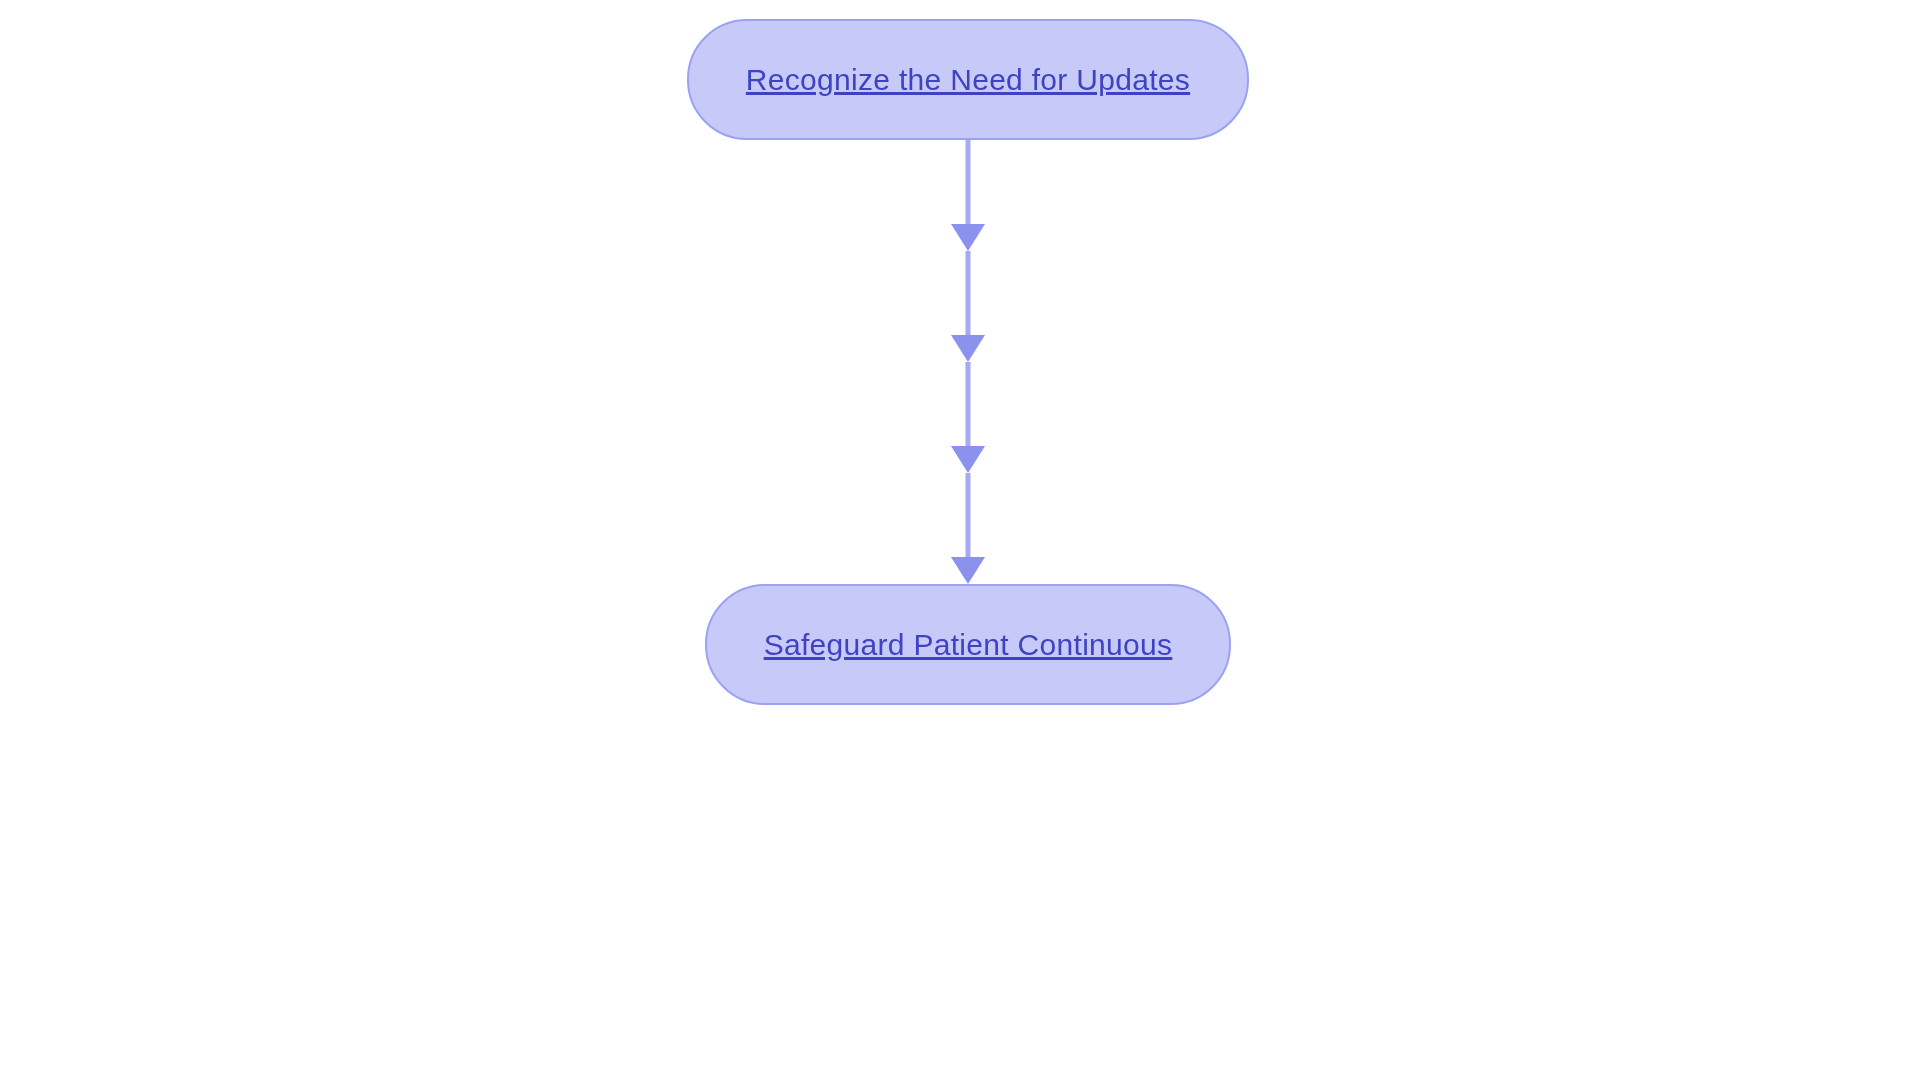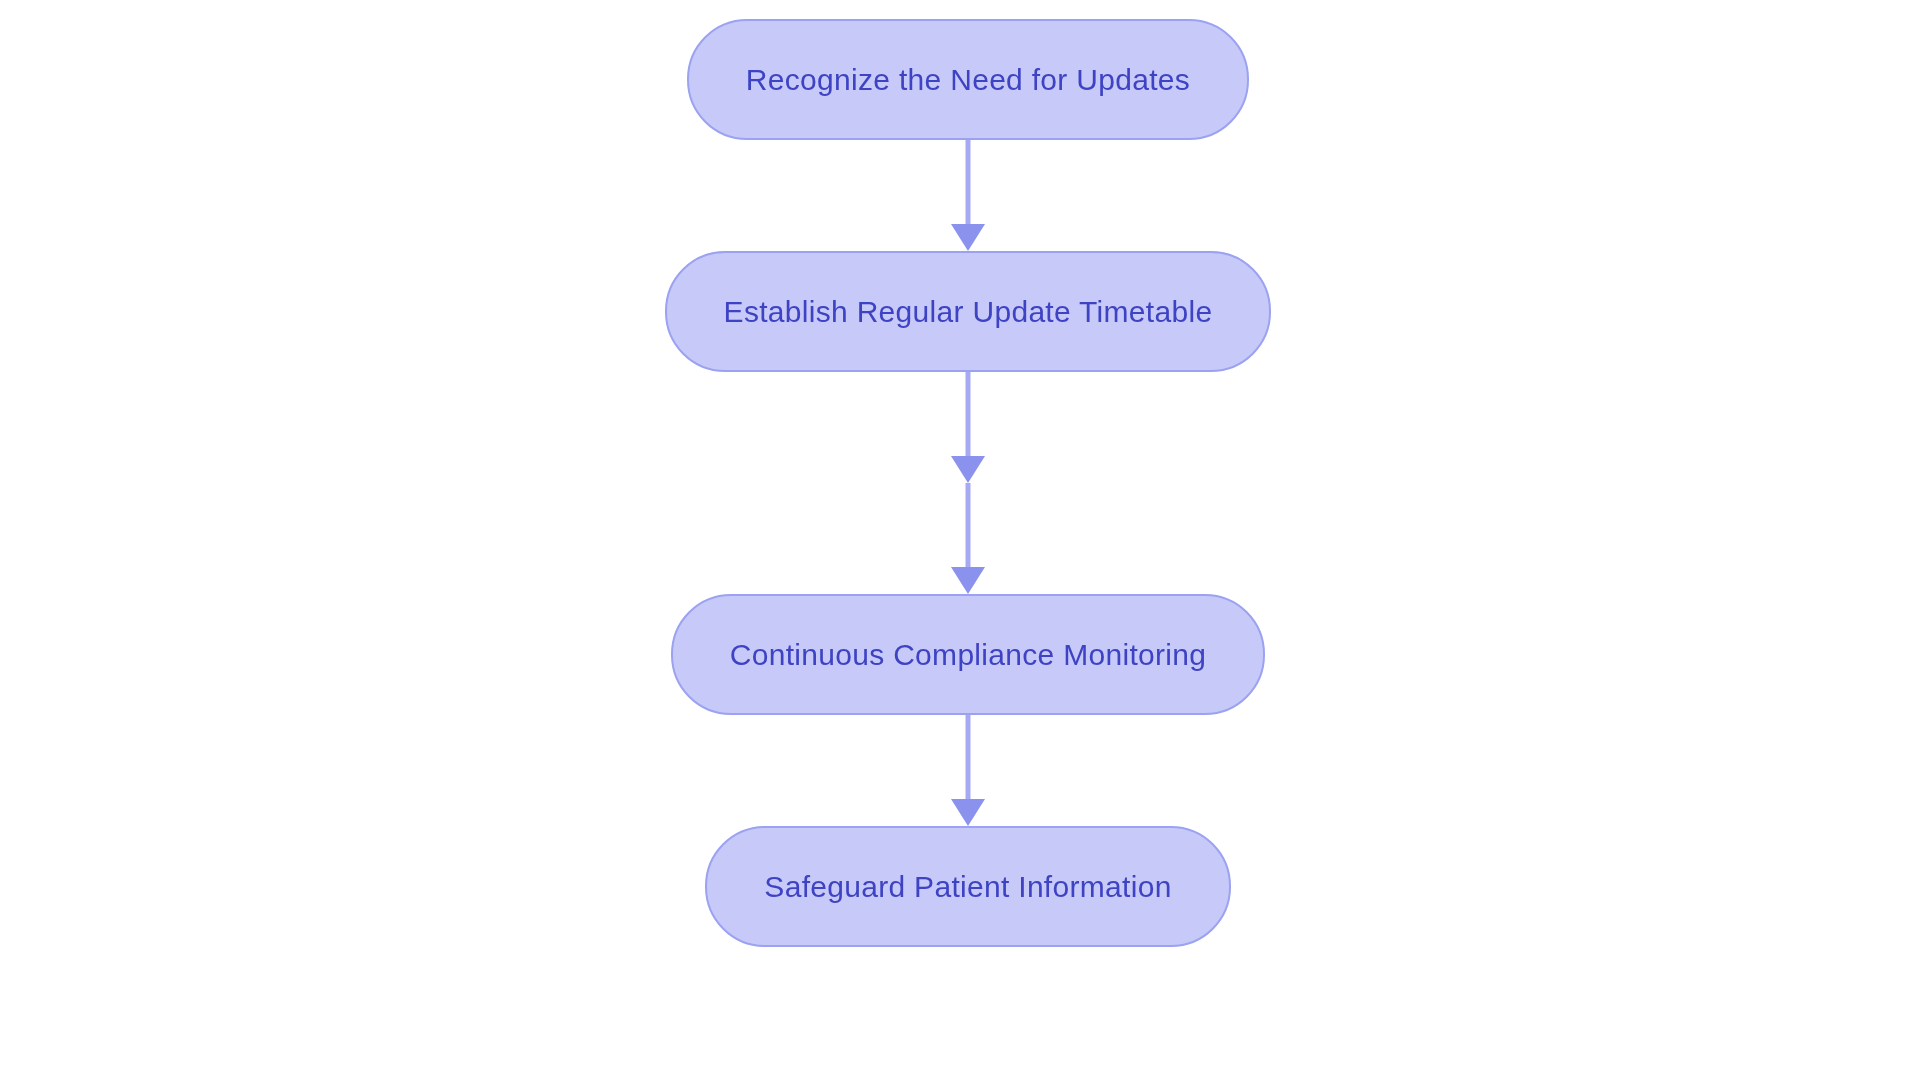--- a/index.html
+++ b/index.html
@@ -31,20 +31,21 @@
     display: flex;
     align-items: center;
     justify-content: center;
     background: var(--node-fill, #c7c9f8);
     border: 2px solid var(--node-border, #9ba2f1);
     border-radius: 60px;
     color: var(--node-text, #3e43c3);
     font-size: 30px;
     letter-spacing: 0.3px;
     white-space: nowrap;
+    text-decoration: underline;
   }
   .arrow {
     position: relative;
     width: 40px;
     height: 111px;
     flex: 0 0 auto;
   }
   .arrow-shaft {
     position: absolute;
     left: 50%;
@@ -73,41 +74,35 @@
 
   <div class="node">
     <span>Recognize the Need for Updates</span>
   </div>
 
   <div class="arrow">
     <div class="arrow-shaft"></div>
     <div class="arrow-head"></div>
   </div>
 
-  <div class="node">
-    <span>Establish Regular Update Timetable</span>
+
+  <div class="arrow">
+    <div class="arrow-shaft"></div>
+    <div class="arrow-head"></div>
   </div>
+
 
   <div class="arrow">
     <div class="arrow-shaft"></div>
     <div class="arrow-head"></div>
   </div>
 
 
   <div class="arrow">
     <div class="arrow-shaft"></div>
     <div class="arrow-head"></div>
   </div>
 
   <div class="node">
-    <span>Continuous Compliance Monitoring</span>
-  </div>
-
-  <div class="arrow">
-    <div class="arrow-shaft"></div>
-    <div class="arrow-head"></div>
-  </div>
-
-  <div class="node">
-    <span>Safeguard Patient Information</span>
+    <span>Safeguard Patient Continuous</span>
   </div>
 
 </div>
 
 </body></html>

